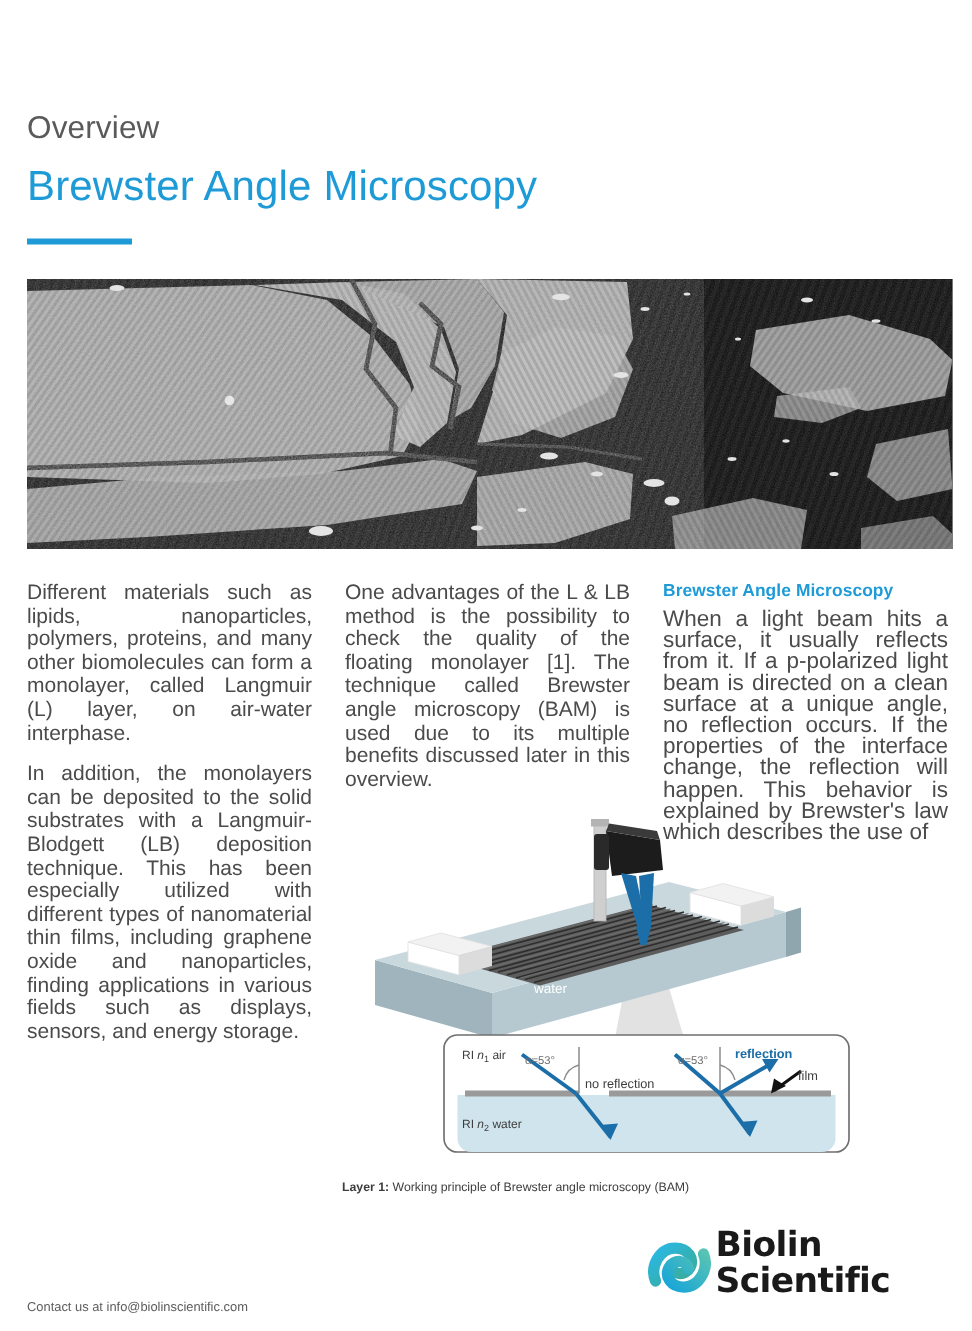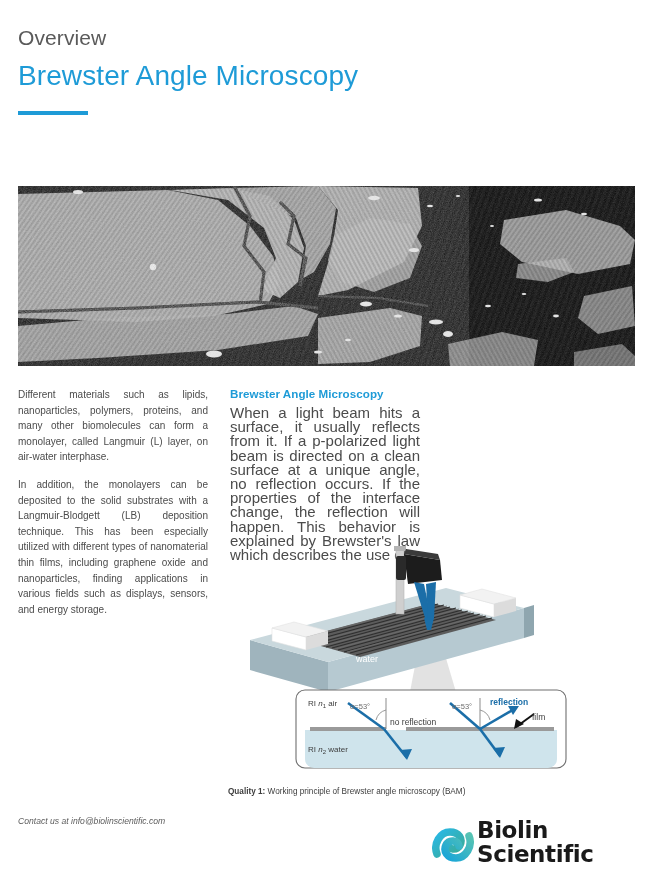--- a/index.html
+++ b/index.html
@@ -23,20 +23,21 @@
     left: 18px;
     top: 26px;
     width: 615px;
   }
   .eyebrow {
     font-size: 21px;
     font-weight: 400;
     color: #5a5a5a;
     letter-spacing: 0.1px;
     line-height: 1.1;
+    margin-top: 48px;
   }
   .main-title {
     font-size: 28px;
     font-weight: 400;
     color: #1e9bd7;
     letter-spacing: 0.1px;
     line-height: 1.15;
     margin-top: 11px;
   }
   .subtitle {
@@ -74,21 +75,21 @@
     display: flex;
     gap: 0;
   }
   .col {
     width: 190px;
     margin-right: 22px;
   }
   .col:last-child { margin-right: 0; }
   .col p {
     margin: 0 0 12px 0;
-    font-size: 10px;
+    font-size: 14px;
     line-height: 15.6px;
     text-align: justify;
     color: #4b4b4b;
     hyphens: manual;
   }
   .col-head {
     font-size: 11.6px;
     font-weight: 700;
     color: #1e9bd7;
     margin: 0 0 5px 0;
@@ -119,25 +120,24 @@
     font-weight: 700;
     color: #3d3d3d;
     line-height: 11px;
   }
   .fig-caption .cap-body { font-weight: 400; }
 
   
   .footer-contact {
     position: absolute;
     left: 18px;
-    top: 815px;
+    top: 865px;
     font-size: 8.6px;
     color: #5c5c5c;
     line-height: 12px;
-    font-style: italic;
   }
   .logo-block {
     position: absolute;
     left: 432px;
     top: 818px;
     width: 205px;
     height: 62px;
   }
   .logo-row {
     display: flex;
@@ -265,20 +265,23 @@
   </svg>
 </div>
 
 <div class="columns">
 
   <div class="col col1">
     <p>Different materials such as lipids, nanoparticles, polymers, proteins, and many other biomolecules can form a monolayer, called Langmuir (L) layer, on air-water interphase.</p>
     <p>In addition, the monolayers can be deposited to the solid substrates with a Langmuir-Blodgett (LB) deposition technique. This has been especially utilized with different types of nanomaterial thin films, including graphene oxide and nanoparticles, finding applications in various fields such as displays, sensors, and energy storage.</p>
   </div>
 
+  <div class="col col2">
+    <p>One advantages of the L &amp; LB method is the possibility to check the quality of the floating monolayer [1]. The technique called Brewster angle microscopy (BAM) is used due to its multiple benefits discussed later in this overview.</p>
+  </div>
 
   <div class="col col3">
     <div class="col-head">Brewster Angle Microscopy</div>
     <p>When a light beam hits a surface, it usually reflects from it. If a p-polarized light beam is directed on a clean surface at a unique angle, no reflection occurs. If the properties of the interface change, the reflection will happen. This behavior is explained by Brewster's law which describes the use of</p>
   </div>
 
 </div>
 
 <div class="figure">
   <svg width="405" height="252" viewBox="0 0 405 252" xmlns="http://www.w3.org/2000/svg">
@@ -368,21 +371,21 @@
       <text x="122" y="169" font-family="Liberation Sans, sans-serif" font-size="7.5" fill="#6d6d6d">α=53°</text>
       <text x="224" y="169" font-family="Liberation Sans, sans-serif" font-size="7.5" fill="#6d6d6d">α=53°</text>
       <text x="162" y="185" font-family="Liberation Sans, sans-serif" font-size="8.5" fill="#3d3d3d">no reflection</text>
       <text x="262" y="165" font-family="Liberation Sans, sans-serif" font-size="8.5" fill="#1b6ea8" font-weight="bold">reflection</text>
       <text x="304" y="180" font-family="Liberation Sans, sans-serif" font-size="8.5" fill="#3d3d3d">film</text>
     </g>
   </svg>
 </div>
 
 <div class="fig-caption">
-  <span>Quality 1:</span><span class="cap-body"> Working principle of Brewster angle microscopy (BAM)</span>
+  <span>Layer 1:</span><span class="cap-body"> Working principle of Brewster angle microscopy (BAM)</span>
 </div>
 
 <div class="footer-contact">Contact us at info@biolinscientific.com</div>
 
 <div class="logo-block">
   <div class="logo-row">
     <div class="logo-mark">
       <svg width="42" height="40" viewBox="0 0 42 40" xmlns="http://www.w3.org/2000/svg">
         <defs>
           <linearGradient id="lg1" x1="0" y1="0" x2="1" y2="1">

